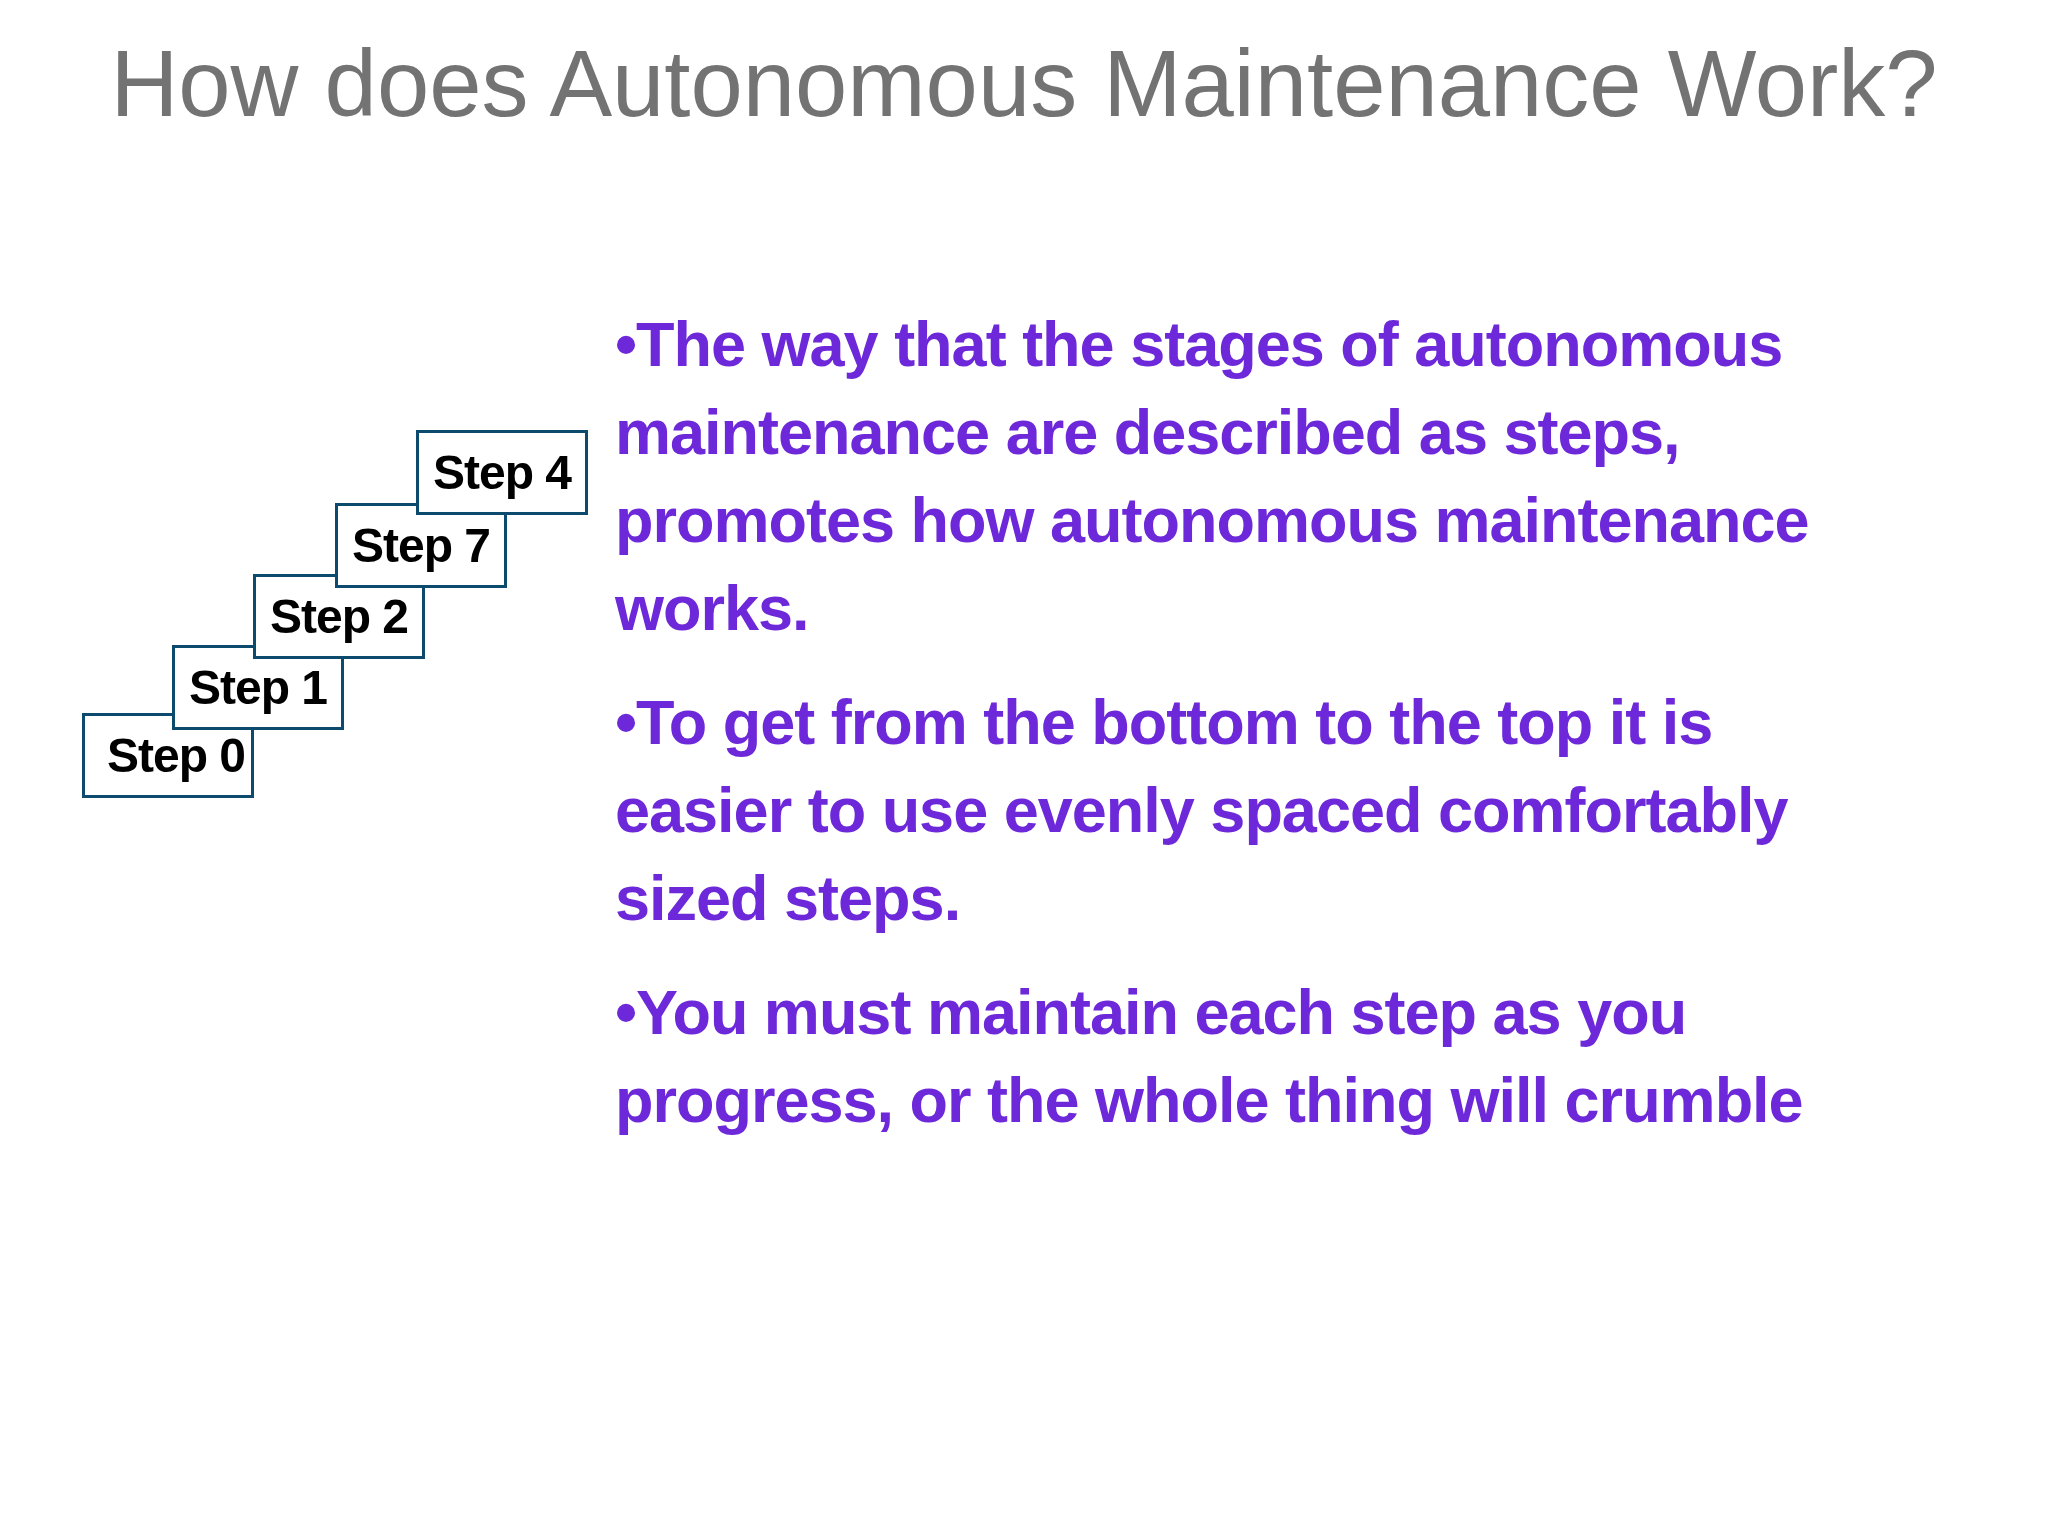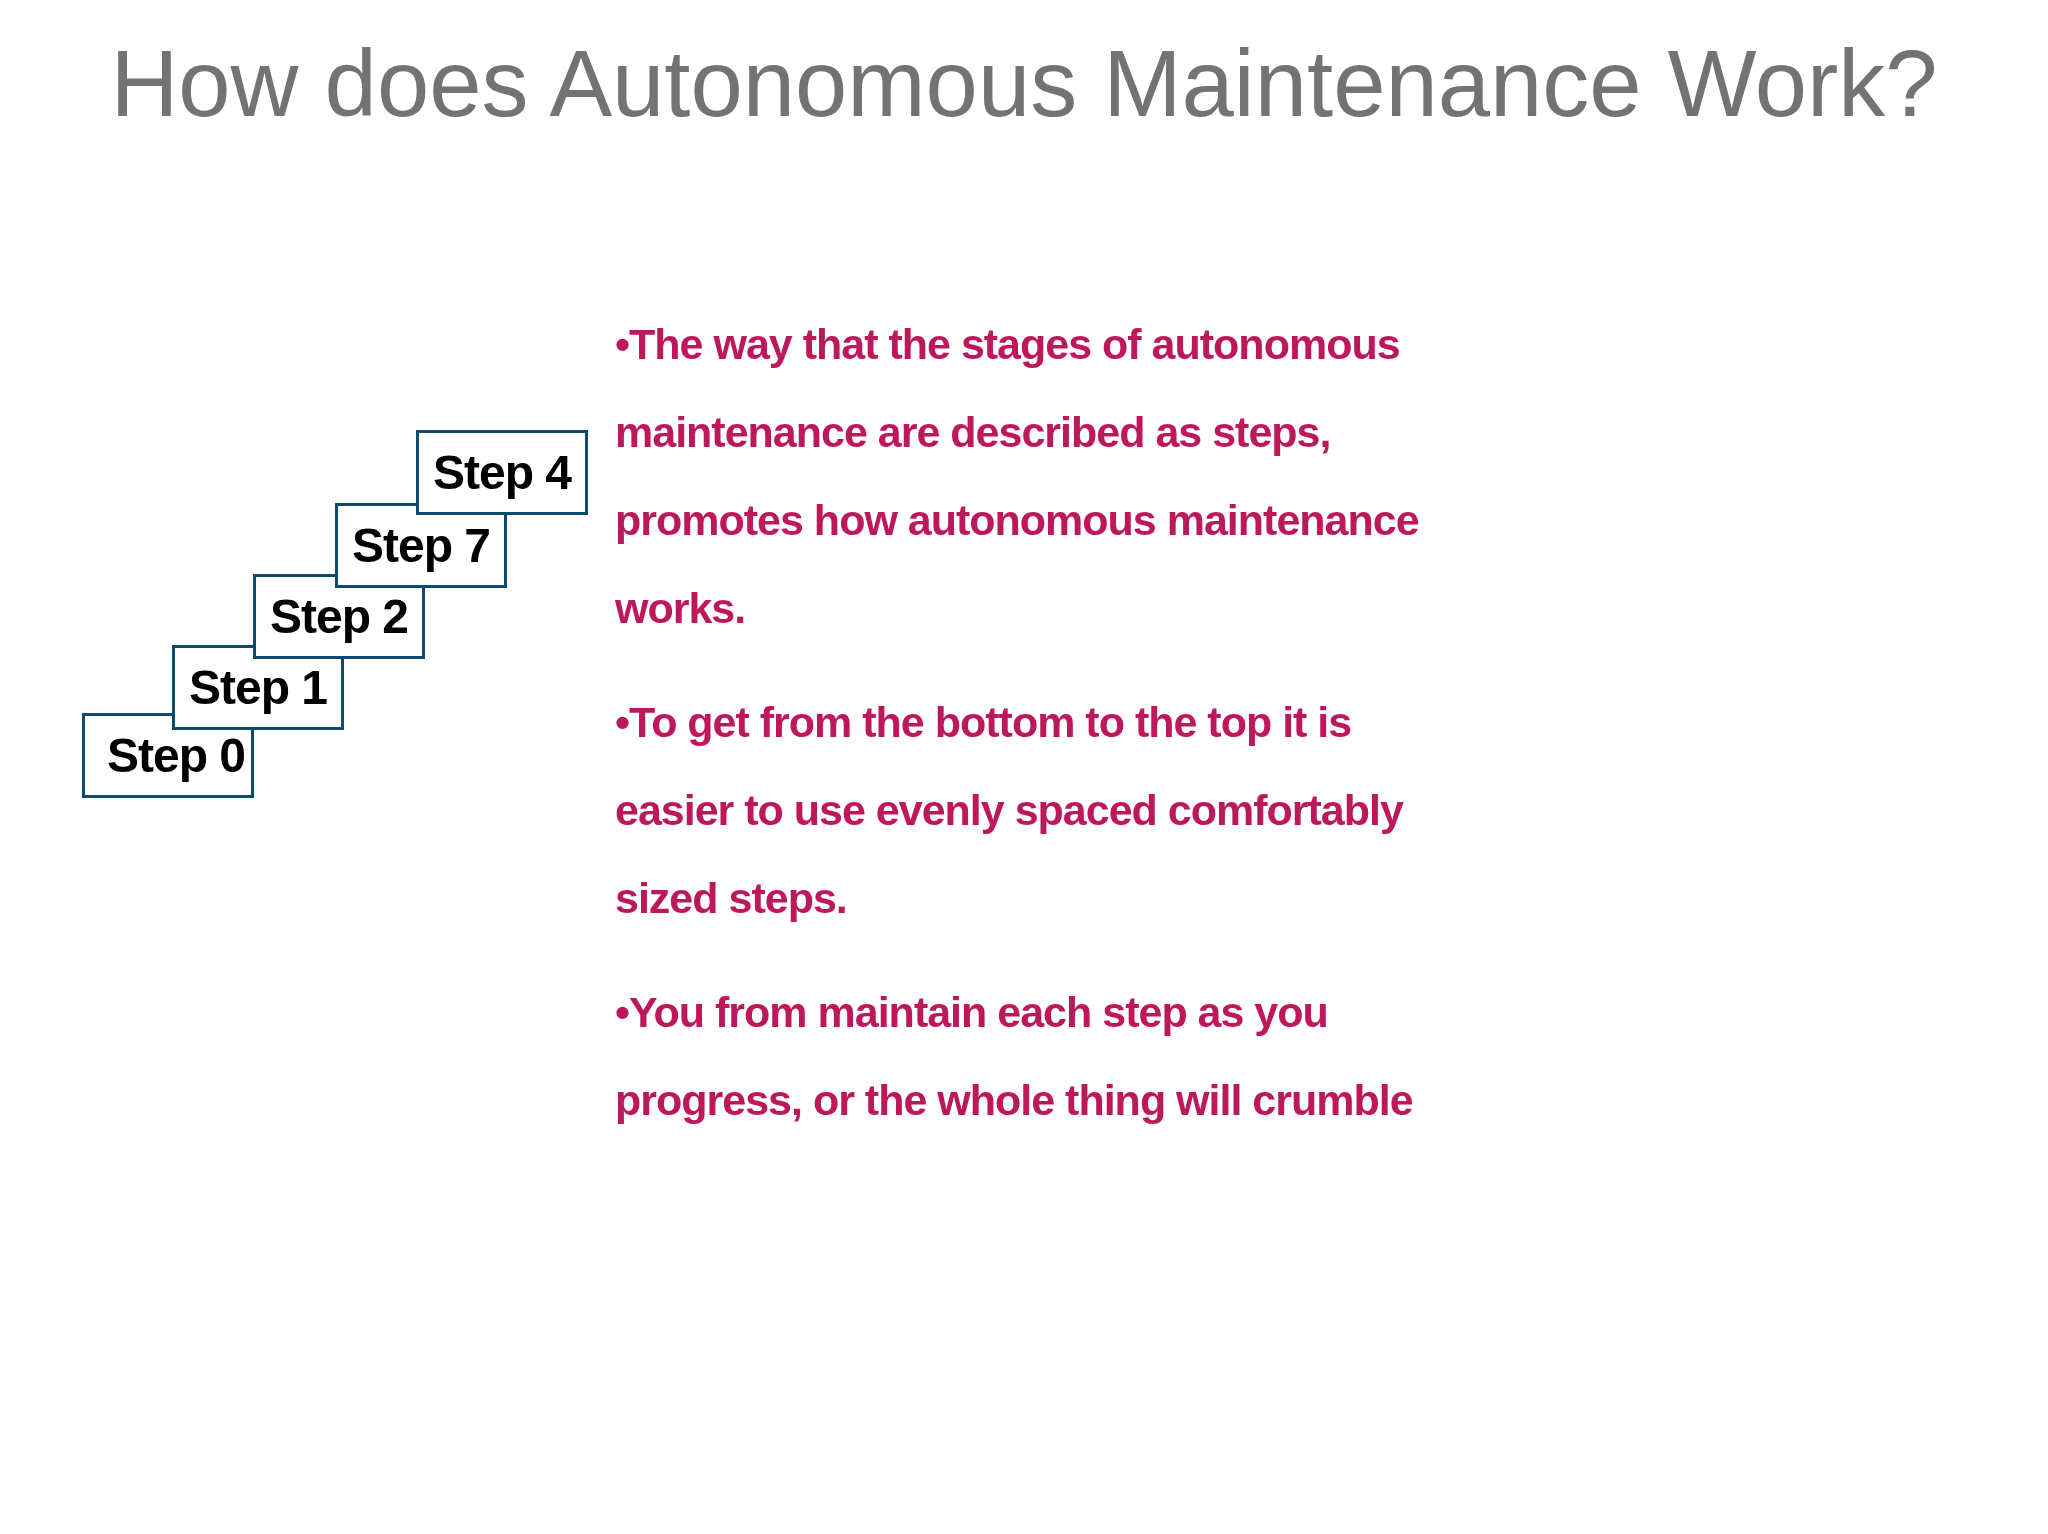--- a/index.html
+++ b/index.html
@@ -59,25 +59,25 @@
   .step-3 { left: 335px; top: 503px; }
   .step-4 { left: 416px; top: 430px; }
   .bullets {
     position: absolute;
     left: 615px;
     top: 300px;
     width: 1420px;
   }
   .bullet {
     margin: 0 0 26px 0;
-    font-size: 43px;
+    font-size: 63px;
     font-weight: 700;
     letter-spacing: -1px;
     line-height: 88px;
-    color: #be185d;
+    color: #6d28d9;
     white-space: pre;
   }
 </style>
 </head>
 <body>
 
 <div class="slide">
 
   <h1 class="title">How does Autonomous Maintenance Work?</h1>
 
@@ -100,17 +100,17 @@
   </div>
 
   <div class="bullets">
     <p class="bullet">•The way that the stages of autonomous
 maintenance are described as steps,
 promotes how autonomous maintenance
 works.</p>
     <p class="bullet">•To get from the bottom to the top it is
 easier to use evenly spaced comfortably
 sized steps.</p>
-    <p class="bullet">•You from maintain each step as you
+    <p class="bullet">•You must maintain each step as you
 progress, or the whole thing will crumble</p>
   </div>
 
 </div>
 
 </body></html>

